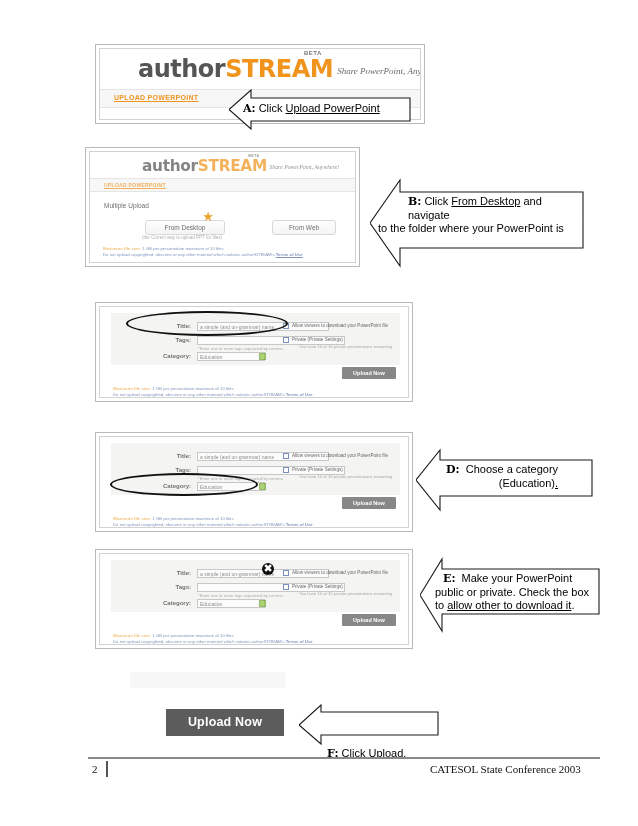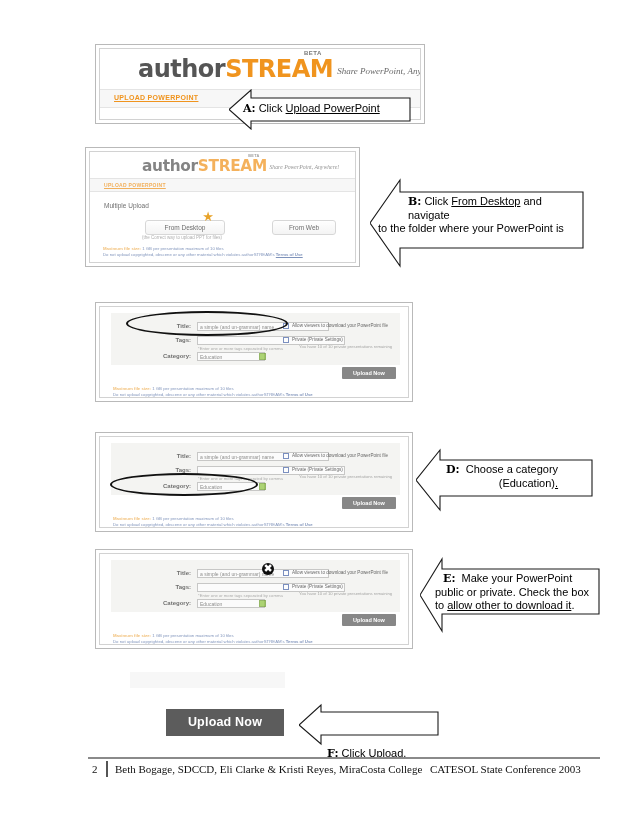--- a/index.html
+++ b/index.html
@@ -566,17 +566,16 @@
     <div class="ctext" style="left:28px; top:24px;margin-top:20px;">
       <span class="letter">F:</span>
       <span> Click <span class="u">Upload</span>.</span>
     </div>
   </div>
 
   <div id="footer-rule"></div>
   <div id="footer">
     <span class="pg">2</span>
     <span class="vbar"></span>
-    <span class="f-left">Beth Bogage, SDCCD, Eli Clarke &amp; Kristi Reyes, MiraCosta College</span>
     <span class="f-right">CATESOL State Conference 2003</span>
   </div>
 
 </div>
 
 </body></html>

